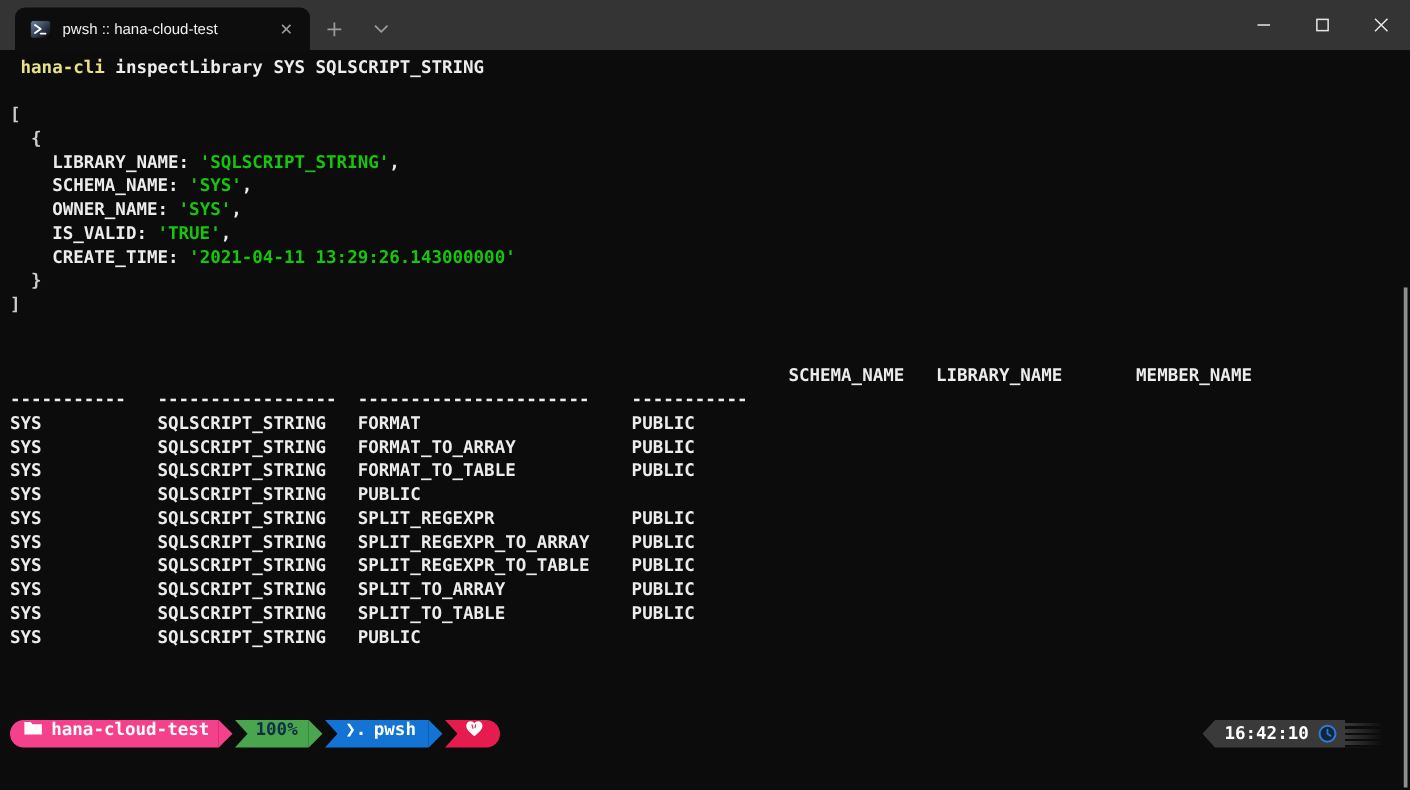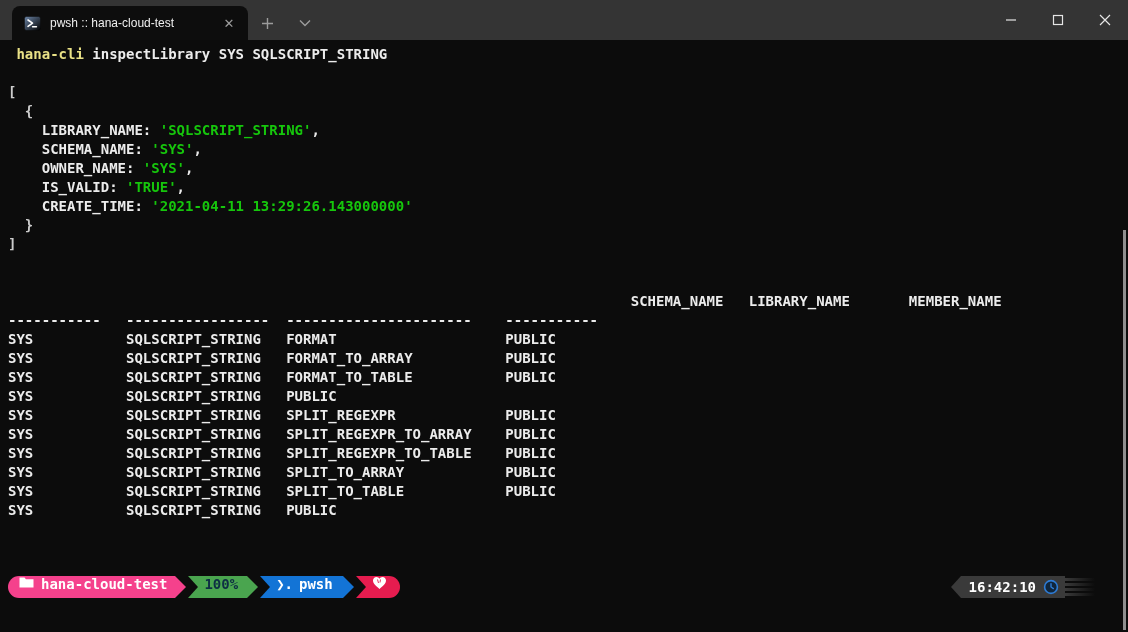--- a/index.html
+++ b/index.html
@@ -52,21 +52,21 @@
   .arr-blue{border-left:11px solid var(--seg-blue);}
   .notch{position:relative;padding-left:16px;}
   .notch::before{content:"";position:absolute;left:0;top:0;width:0;height:0;
     border-top:11px solid transparent;border-bottom:11px solid transparent;border-left:10px solid var(--bg);}
   .seg-green{background:var(--seg-green);padding-right:9px;color:var(--percent-text);}
   .seg-blue{background:var(--seg-blue);padding-right:10px;gap:6px;}
   .seg-red{background:var(--seg-red);padding-right:13px;border-radius:0 12px 12px 0;}
   .ps-glyph{font-weight:700;}
 
   
-  .clock-wrap{position:absolute;right:33px;top:536px;height:22px;display:flex;align-items:flex-end;}
+  .clock-wrap{position:absolute;right:22px;top:536px;height:22px;display:flex;align-items:flex-end;}
   .clock-arrow{width:0;height:0;border-top:11px solid transparent;border-bottom:11px solid transparent;
     border-right:10px solid var(--seg-gray);}
   .clock-body{height:22px;background:var(--seg-gray);display:flex;align-items:center;gap:7px;
     padding:0 6px 0 8px;color:#fff;font-size:14px;font-weight:700;
     font-family:"DejaVu Sans Mono","Liberation Mono",monospace;}
   .clock-fade{width:30px;height:22px;
     background:
       repeating-linear-gradient(0deg,#0c0c0c 0 2px,rgba(12,12,12,0) 2px 5px),
       linear-gradient(90deg,var(--seg-gray),rgba(58,58,58,0));}
 </style>

